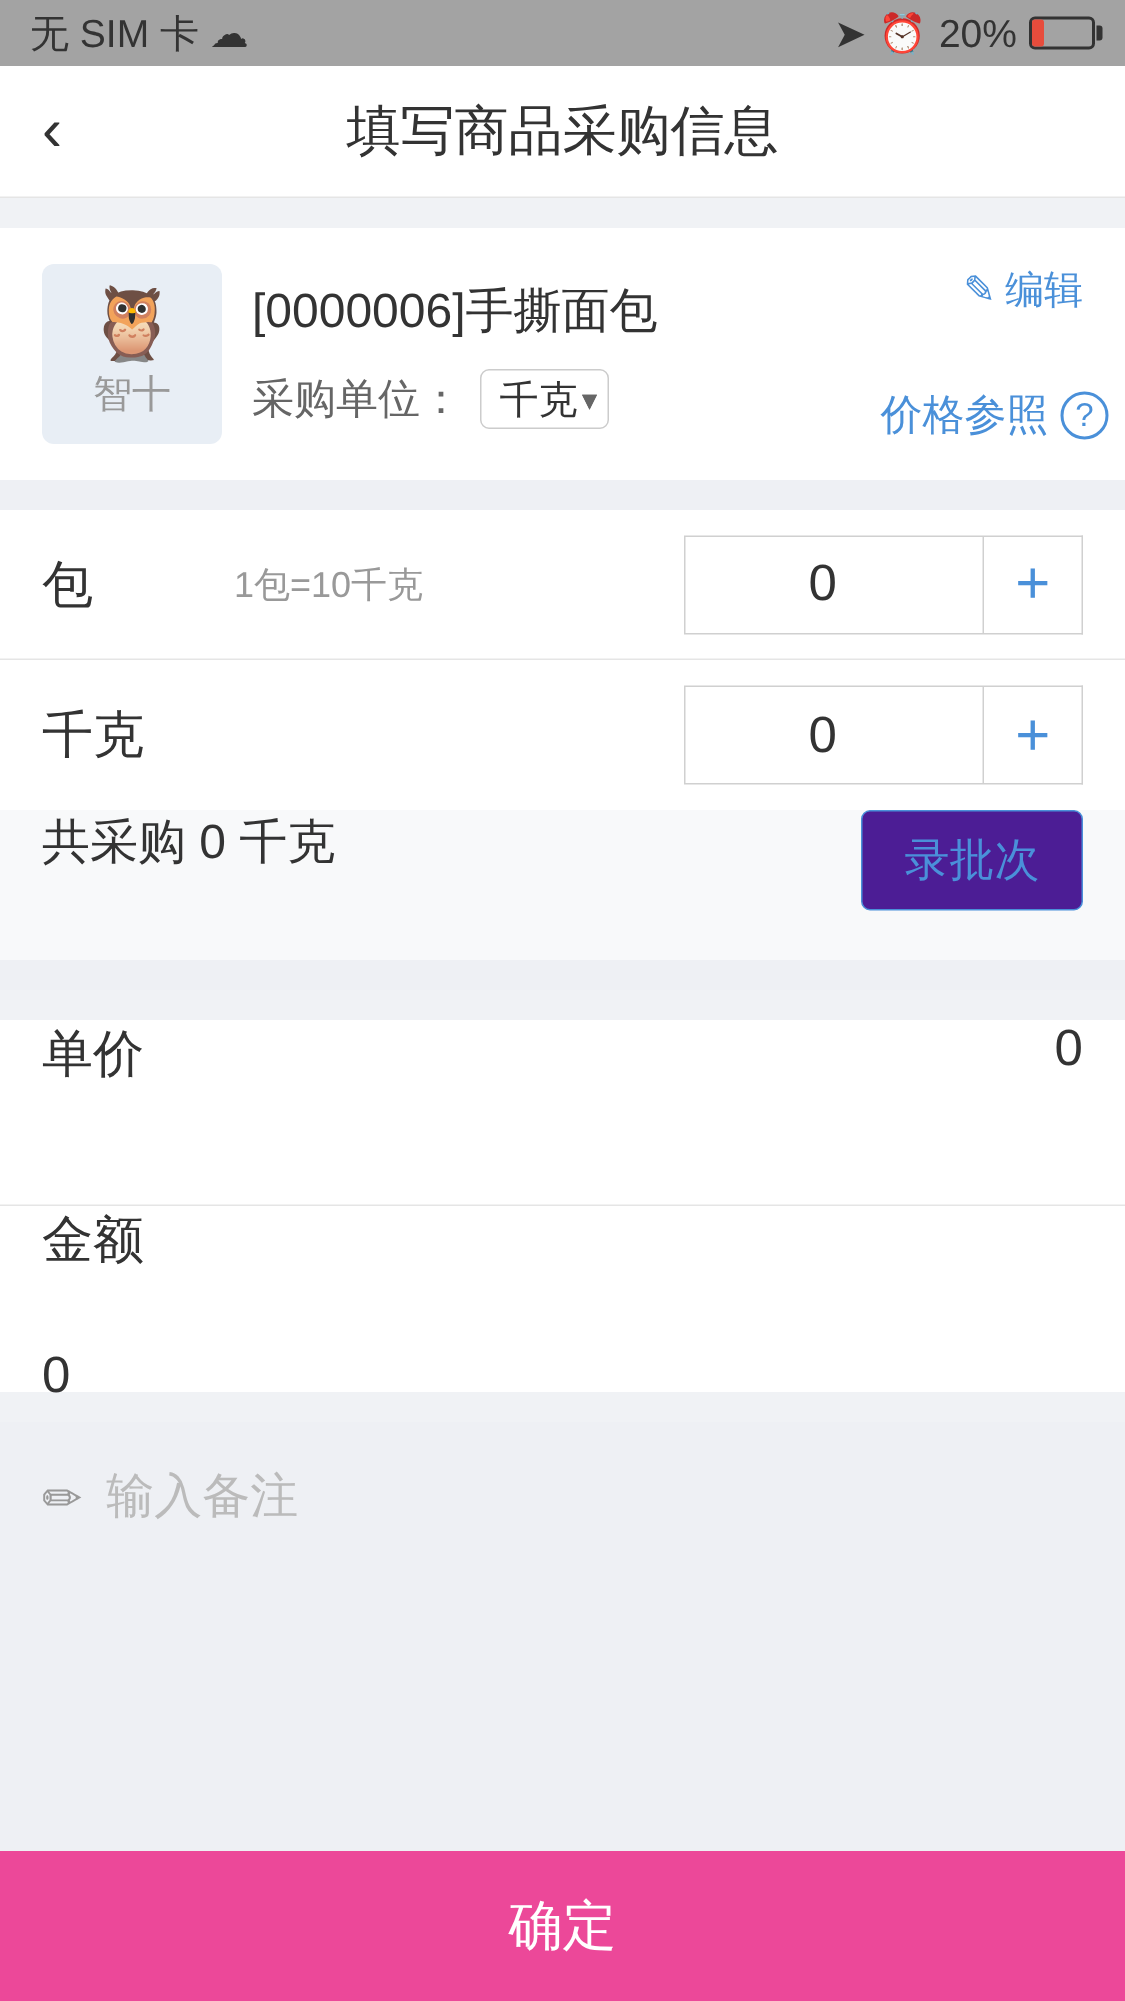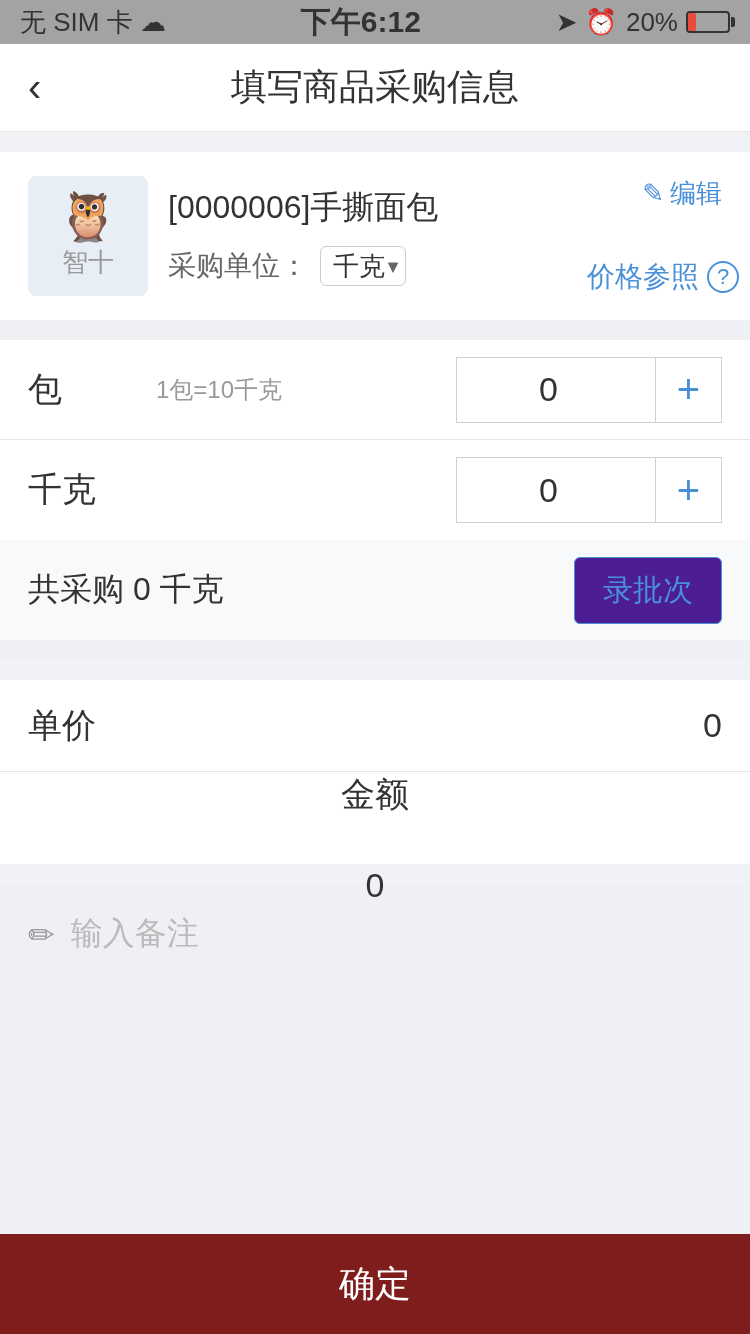--- a/index.html
+++ b/index.html
@@ -252,21 +252,21 @@
       justify-content: center;
       font-size: 40px;
       color: #4a90d9;
       cursor: pointer;
     }
 
     
     .summary-row {
       background: #f8f9fa;
       display: flex;
-      align-items: center;
+      align-items: flex-start;
       justify-content: space-between;
       padding: 0 28px;
       height: 100px;
     }
     .summary-text {
       font-size: 32px;
       color: #333;
     }
     .batch-btn {
       border: 1px solid #4a90d9;
@@ -278,24 +278,23 @@
       cursor: pointer;
     }
 
     
     .info-section {
       background: #fff;
       margin-top: 20px;
     }
     .info-row {
       display: flex;
-      align-items: center;
       justify-content: space-between;
       padding: 0 28px;
-      height: 92px;
+      height: 124px;
       border-bottom: 1px solid #e5e5e5;
       gap: 48px;
     }
     .info-row:last-child {
       border-bottom: none;
       flex-direction: column;
     }
     .info-label {
       font-size: 34px;
       color: #333;
@@ -326,21 +325,21 @@
       color: #bbb;
     }
 
     
     .confirm-btn {
       position: fixed;
       bottom: 0;
       left: 0;
       width: 750px;
       height: 100px;
-      background: #7f1d1d;
+      background: #ec4899;
       display: flex;
       align-items: center;
       justify-content: center;
       font-size: 36px;
       color: #fff;
       font-weight: 500;
       cursor: pointer;
       border: none;
       outline: none;
     }
@@ -350,21 +349,20 @@
       padding-bottom: 100px;
     }
   </style>
 </head>
 <body>
 
 <div class="status-bar">
   <div class="status-left">
     <span>无 SIM 卡 ☁</span>
   </div>
-  <div class="status-center">下午6:12</div>
   <div class="status-right">
     <span>➤</span>
     <span>⏰</span>
     <span>20%</span>
     <div class="battery">
       <div class="battery-fill"></div>
     </div>
   </div>
 </div>
 

